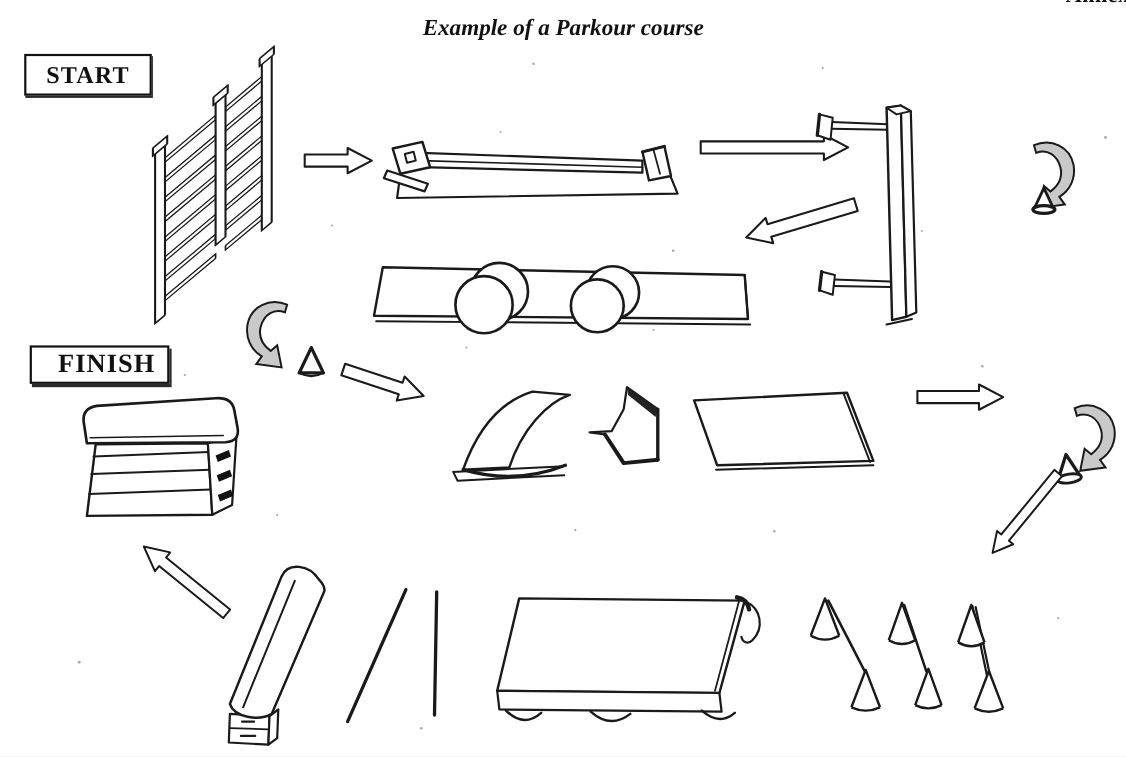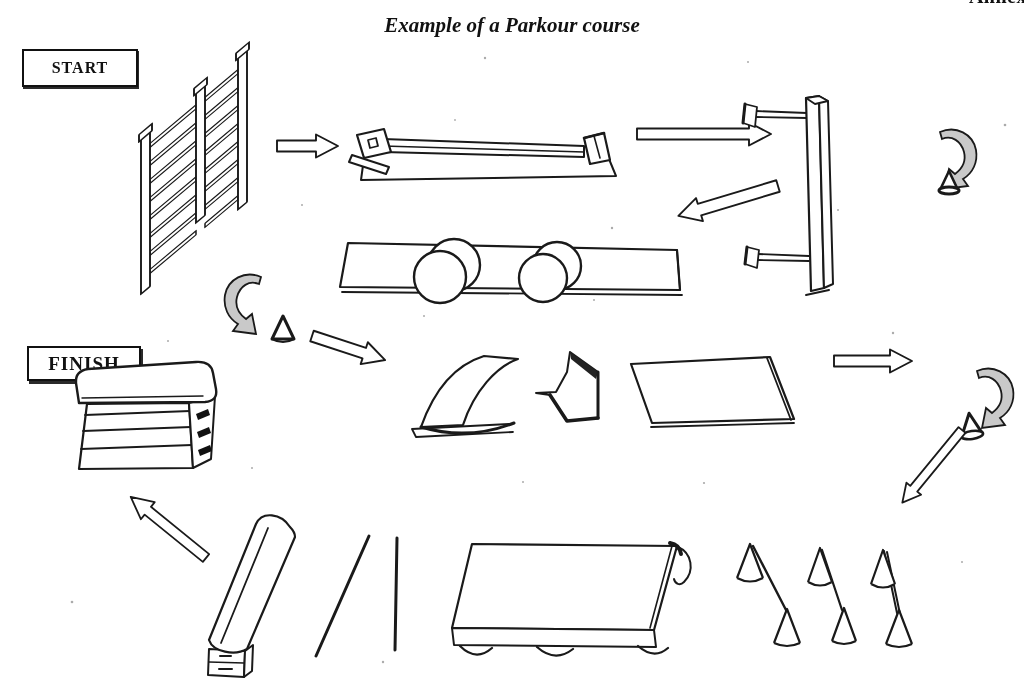--- a/index.html
+++ b/index.html
@@ -14,22 +14,22 @@
   }
   .title{
     position:absolute;top:13px;left:0;right:0;margin:0;
     text-align:center;font-size:21px;font-weight:bold;font-style:italic;
   }
   .label-box{
     position:absolute;display:flex;align-items:center;justify-content:center;
     background:#fff;border:2px solid #111;
     font-weight:bold;letter-spacing:1px;
   }
-  .start-box{left:22px;top:49px;width:112px;height:34px;font-size:16px;box-shadow:1px 2px 0 0 #2a2a2a;}
-  .finish-box{left:27px;top:346px;width:110px;height:31px;font-size:19px;box-shadow:2px 3px 0 0 #2a2a2a;}
+  .start-box{left:22px;top:49px;width:112px;height:34px;font-size:22px;box-shadow:1px 2px 0 0 #2a2a2a;}
+  .finish-box{left:27px;top:314px;width:110px;height:31px;font-size:24px;box-shadow:2px 3px 0 0 #2a2a2a;padding-left:13px;}
   svg.course{position:absolute;left:0;top:0;}
   .ink{stroke:#1a1a1a;fill:none;stroke-linecap:round;stroke-linejoin:round;}
   .inkf{stroke:#1a1a1a;fill:#ffffff;stroke-linejoin:round;}
 </style>
 </head>
 <body>
 
 <div class="page">
 
   <span class="annex">Annex</span>

